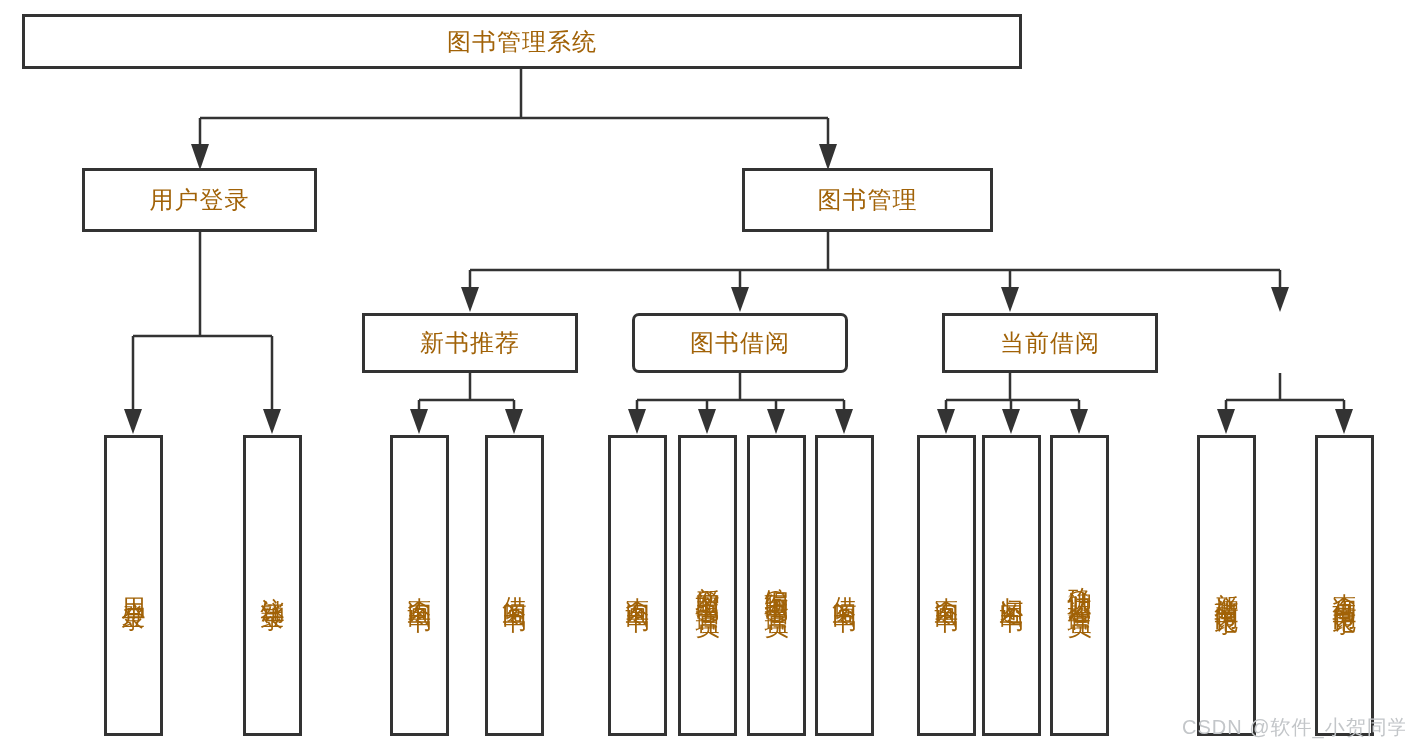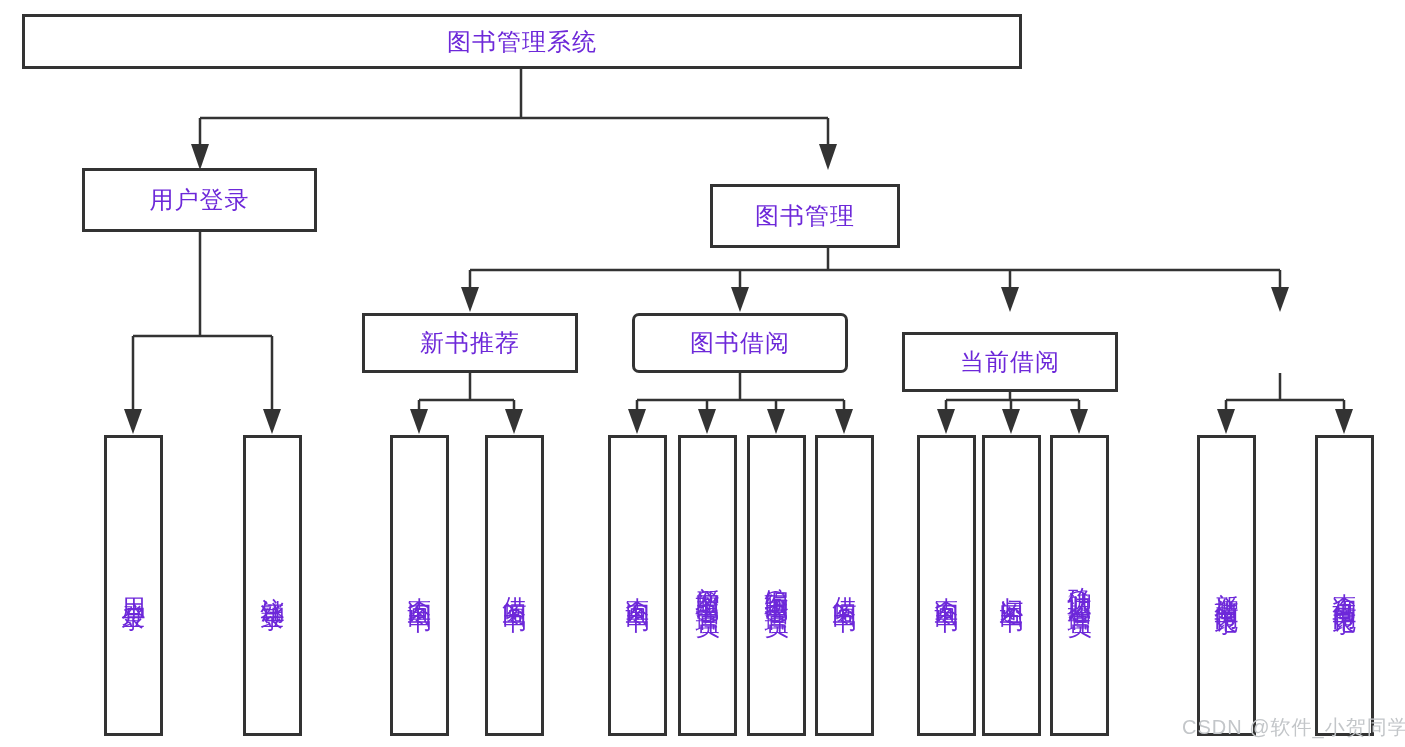--- a/index.html
+++ b/index.html
@@ -18,47 +18,47 @@
     z-index: 1;
   }
   .box {
     position: absolute;
     box-sizing: border-box;
     background: #ffffff;
     border: 3px solid #333333;
     display: flex;
     align-items: center;
     justify-content: center;
-    color: #6d28d9;
+    color: #a16207;
     z-index: 2;
   }
   .hlabel {
     font-size: 24px;
     letter-spacing: 1px;
     white-space: nowrap;
   }
   .vtext {
     writing-mode: vertical-rl;
     text-orientation: mixed;
     font-size: 24px;
     line-height: 1;
     letter-spacing: 4px;
     white-space: nowrap;
   }
   
   .n-root  { left: 22px;  top: 14px;  width: 1000px; height: 55px; }
   
   .lvl2    { top: 168px; height: 64px; }
   .n-user-login    { left: 82px;  width: 235px; }
-  .n-book-mgmt     { left: 710px; width: 190px; margin-top: 16px; }
+  .n-book-mgmt     { left: 742px; width: 251px; }
   
   .lvl3    { top: 313px; height: 60px; width: 216px; }
   .n-new-book      { left: 362px; }
   .n-book-borrow   { left: 632px; border-radius: 7px; }
-  .n-current-borrow{ left: 902px; margin-top: 19px; }
+  .n-current-borrow{ left: 942px; }
   .n-borrow-record { left: 1172px; }
   
   .leaf    { top: 435px; width: 59px; height: 301px; }
   .lf-1  { left: 104px; }
   .lf-2  { left: 243px; }
   .lf-3  { left: 390px; }
   .lf-4  { left: 485px; }
   .lf-5  { left: 608px; }
   .lf-6  { left: 678px; }
   .lf-7  { left: 747px; }

